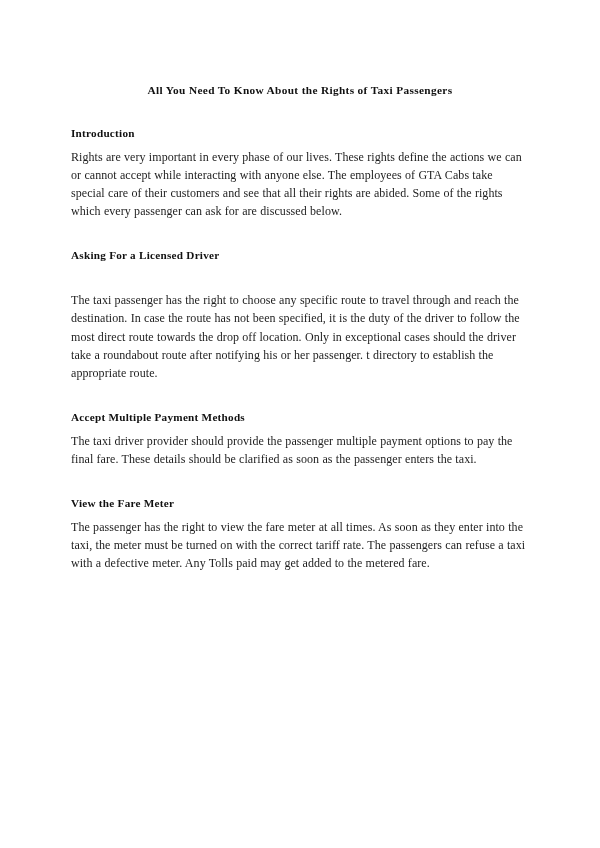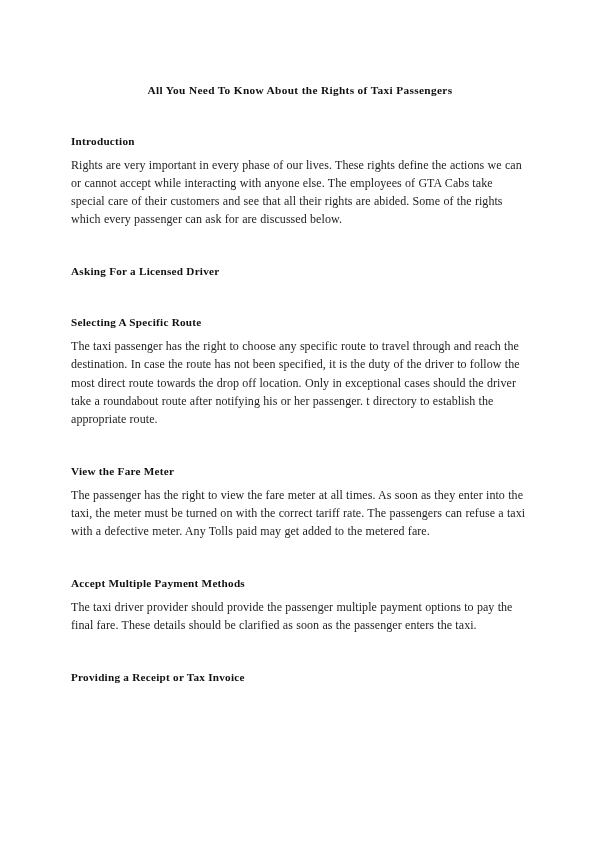--- a/index.html
+++ b/index.html
@@ -32,21 +32,21 @@
   .doc-title {
     font-size: 11.3px;
     font-weight: bold;
     text-align: center;
     letter-spacing: 0.35px;
     line-height: 16px;
     margin: 16px 0 0 0;
     color: #111111;
   }
   .section {
-    margin-top: 36px;
+    margin-top: 28px;
   }
   .section.first {
   }
   .section-heading {
     font-size: 11.2px;
     font-weight: bold;
     letter-spacing: 0.25px;
     line-height: 15px;
     margin: 0 0 7px 0;
     color: #111111;
@@ -72,32 +72,30 @@
     <div class="section first">
       <h2 class="section-heading">Introduction</h2>
       <p class="section-body">Rights are very important in every phase of our lives. These rights define the actions we can or cannot accept while interacting with anyone else. The employees of GTA Cabs take special care of their customers and see that all their rights are abided. Some of the rights which every passenger can ask for are discussed below.</p>
     </div>
 
     <div class="section">
       <h2 class="section-heading">Asking For a Licensed Driver</h2>
     </div>
 
     <div class="section">
-      <h2 class="section-heading">Selecting A Specific Route</h2>
       <p class="section-body">The taxi passenger has the right to choose any specific route to travel through and reach the destination. In case the route has not been specified, it is the duty of the driver to follow the most direct route towards the drop off location. Only in exceptional cases should the driver take a roundabout route after notifying his or her passenger. t directory to establish the appropriate route.</p>
+    </div>
+
+    <div class="section">
+      <h2 class="section-heading">Accept Multiple Payment Methods</h2>
+      <p class="section-body">The taxi driver provider should provide the passenger multiple payment options to pay the final fare. These details should be clarified as soon as the passenger enters the taxi.</p>
     </div>
 
     <div class="section">
       <h2 class="section-heading">View the Fare Meter</h2>
       <p class="section-body">The passenger has the right to view the fare meter at all times. As soon as they enter into the taxi, the meter must be turned on with the correct tariff rate. The passengers can refuse a taxi with a defective meter. Any Tolls paid may get added to the metered fare.</p>
     </div>
 
     <div class="section">
-      <h2 class="section-heading">Accept Multiple Payment Methods</h2>
-      <p class="section-body">The taxi driver provider should provide the passenger multiple payment options to pay the final fare. These details should be clarified as soon as the passenger enters the taxi.</p>
-    </div>
-
-    <div class="section">
-      <h2 class="section-heading">Providing a Receipt or Tax Invoice</h2>
     </div>
 
   </div>
 </div>
 
 </body></html>

